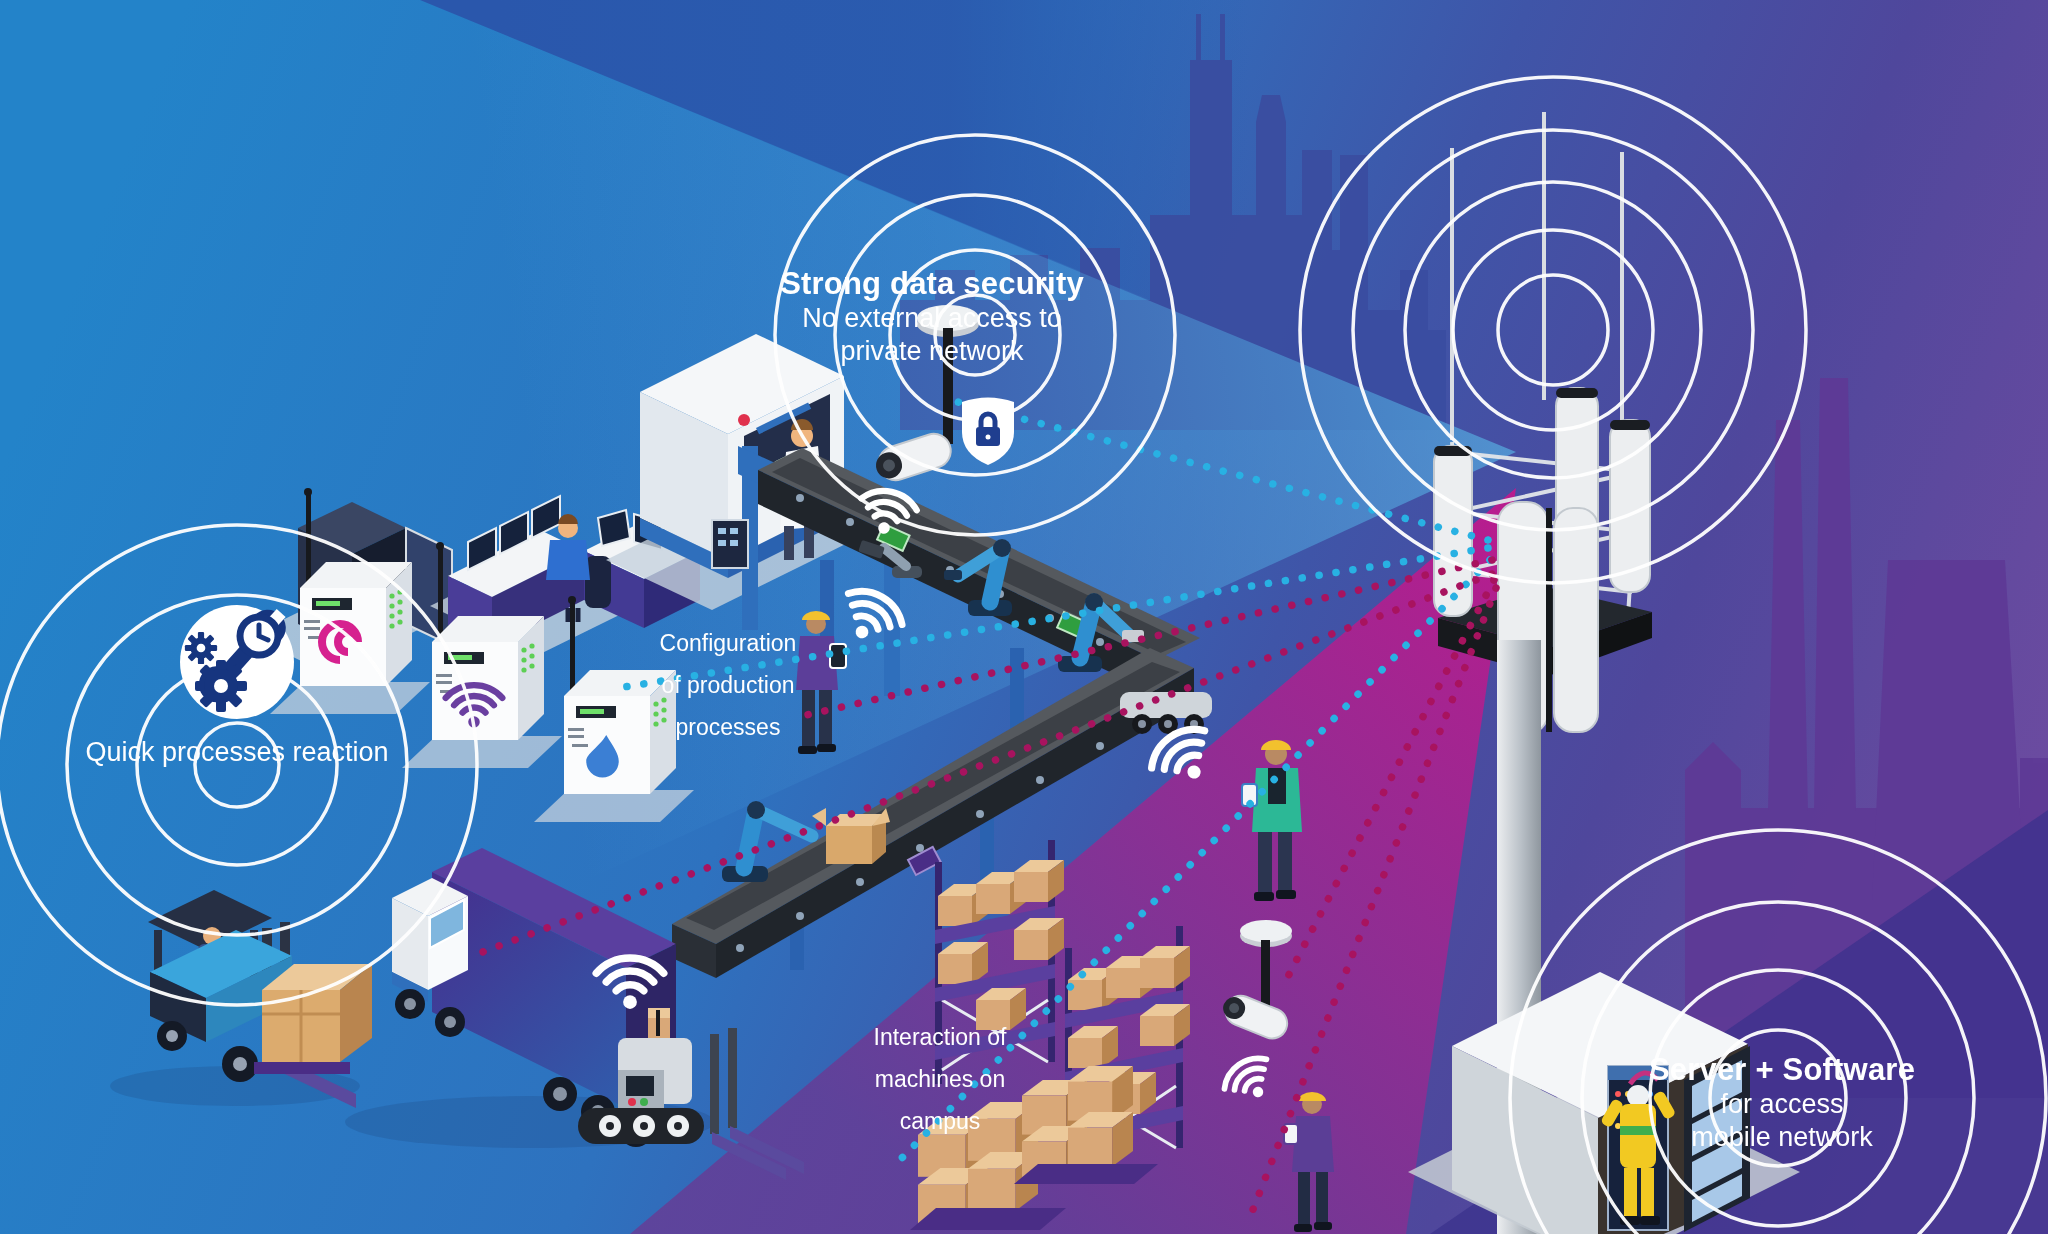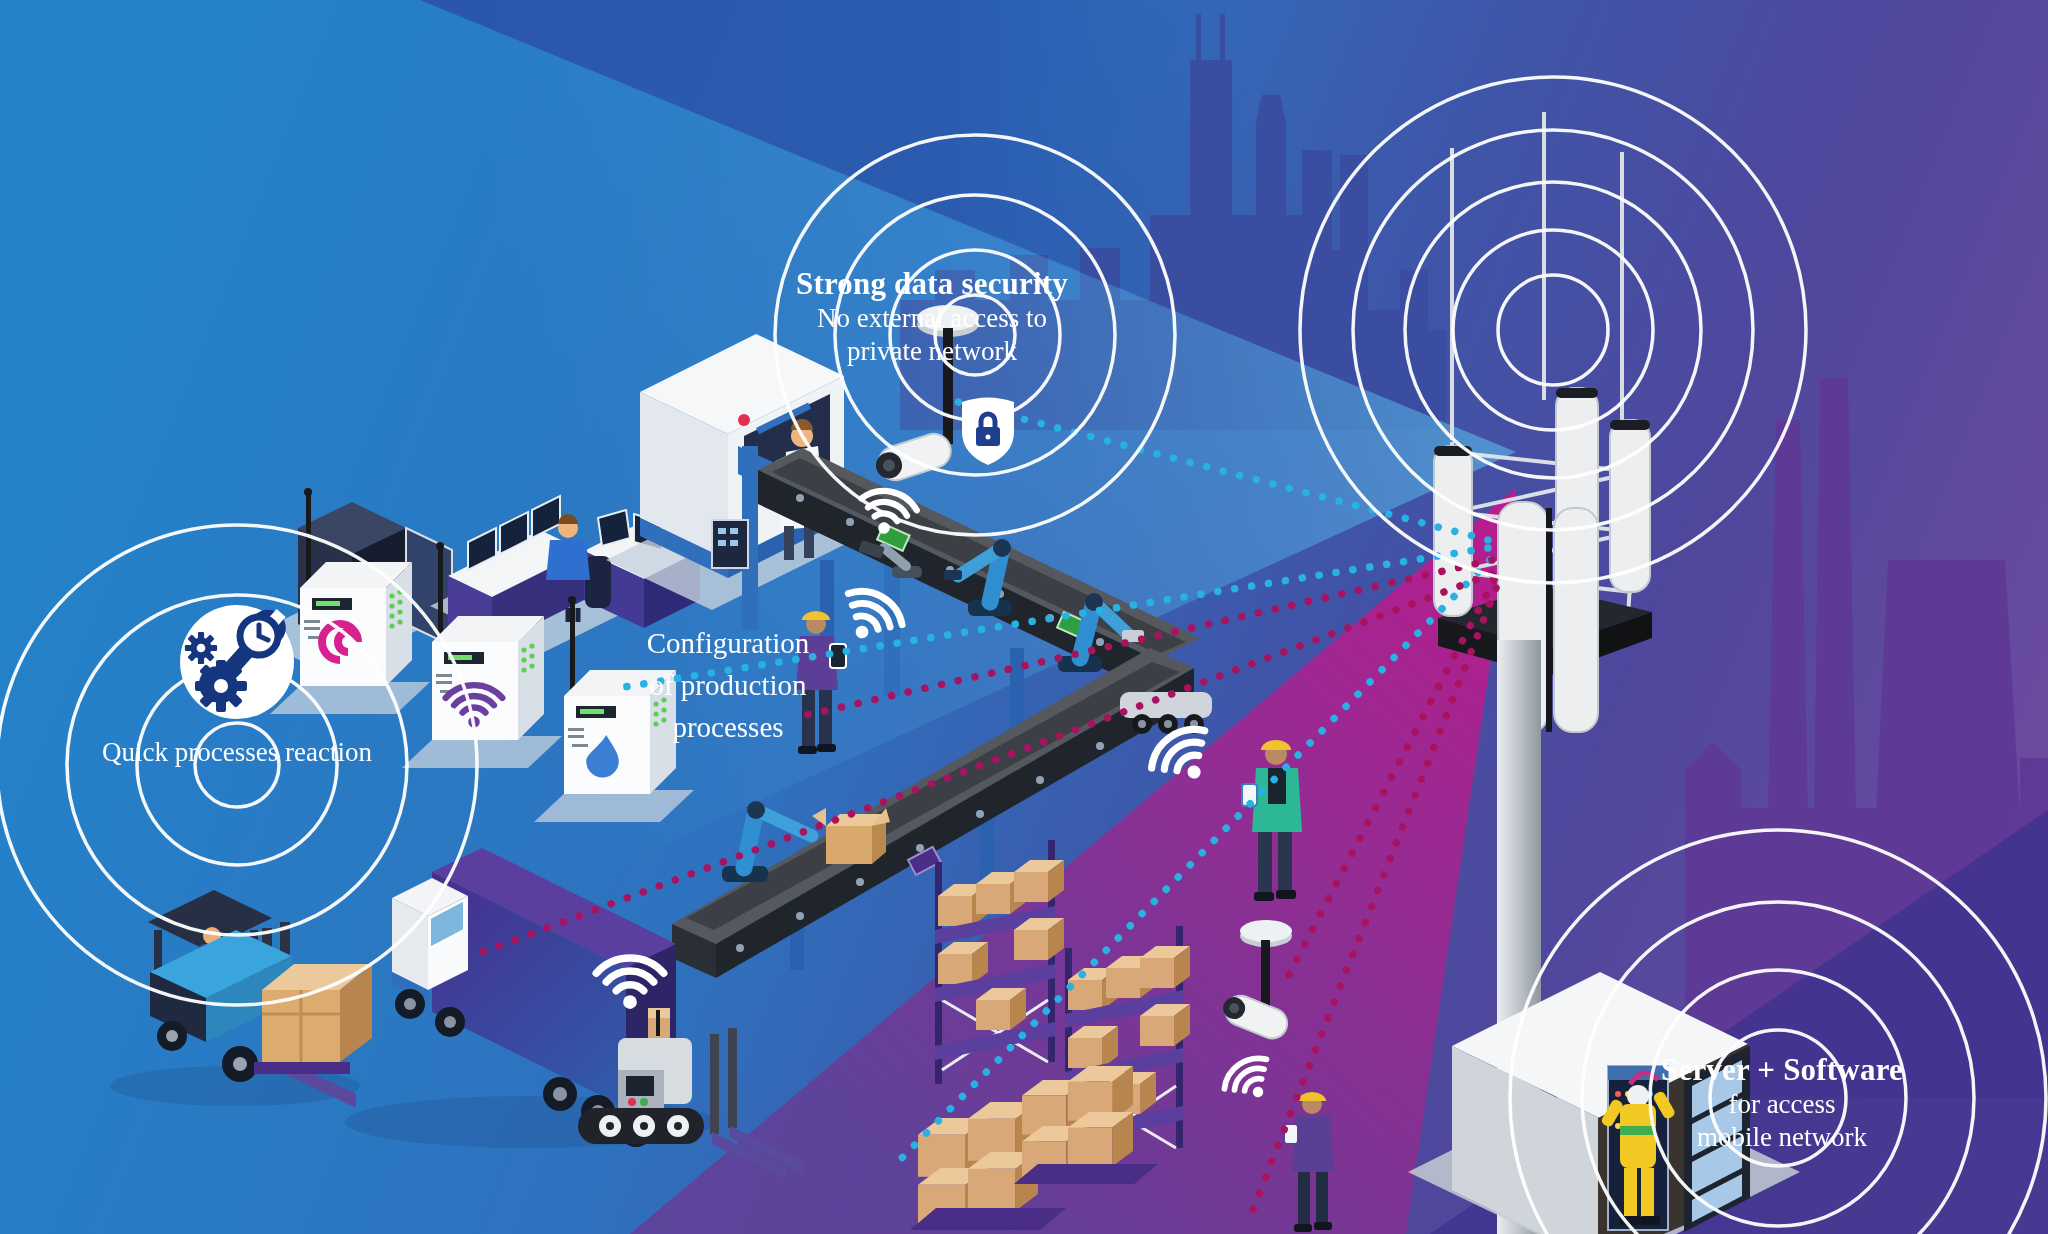--- a/index.html
+++ b/index.html
@@ -1,21 +1,21 @@
 <!DOCTYPE html>
 <html><head>
 <meta charset="utf-8">
 <style>
   html,body{margin:0;padding:0;width:2048px;height:1234px;overflow:hidden;background:#2a6fbd;}
-  .stage{position:relative;width:1744px;height:1234px;font-family:Liberation Serif, serif;padding-left:48px;}
+  .stage{position:relative;width:1744px;height:1234px;font-family:Liberation Sans, sans-serif;padding-left:48px;}
   .stage svg{position:absolute;left:0;top:0;}
   .label{position:absolute;color:#fff;text-align:center;transform:translateX(-50%);white-space:nowrap;}
   .label .t{font-size:31px;font-weight:700;line-height:36px;letter-spacing:.2px;}
   .label .s{font-size:27px;font-weight:400;line-height:33px;}
-  .label.plain div{font-size:29px;font-weight:400;line-height:42px;}
+  .label.plain div{font-size:23px;font-weight:400;line-height:42px;}
 </style>
 </head>
 <body>
 
 <div class="stage">
 
 <svg width="2048" height="1234" viewBox="0 0 2048 1234">
 <defs>
   <linearGradient id="bgG" x1="0" y1="0.38" x2="1" y2="0.62">
     <stop offset="0" stop-color="#2383c9"></stop>
@@ -669,20 +669,25 @@
 <div class="label" style="left:237px;top:736px;">
   <div class="s">Quick processes reaction</div>
 </div>
 
 <div class="label plain" style="left:728px;top:622px;">
   <div>Configuration</div>
   <div>of production</div>
   <div>processes</div>
 </div>
 
+<div class="label plain" style="left:940px;top:1016px;">
+  <div>Interaction of</div>
+  <div>machines on</div>
+  <div>campus</div>
+</div>
 
 <div class="label" style="left:1782px;top:1052px;text-align:center;">
   <div class="t">Server + Software</div>
   <div class="s">for access</div>
   <div class="s">mobile network</div>
 </div>
 
 </div>
 
 </body></html>

